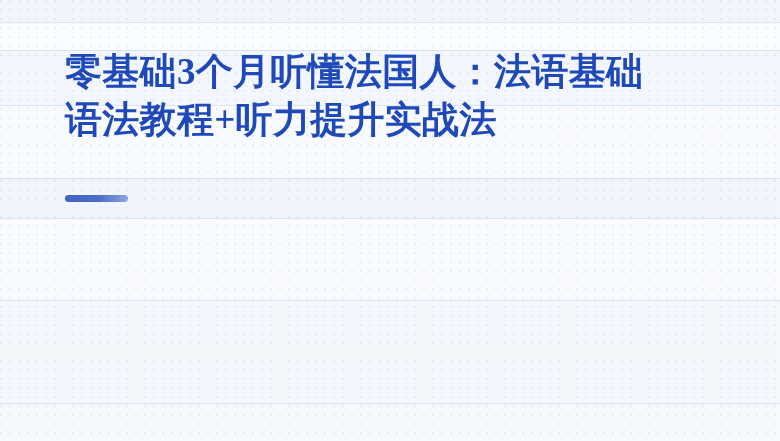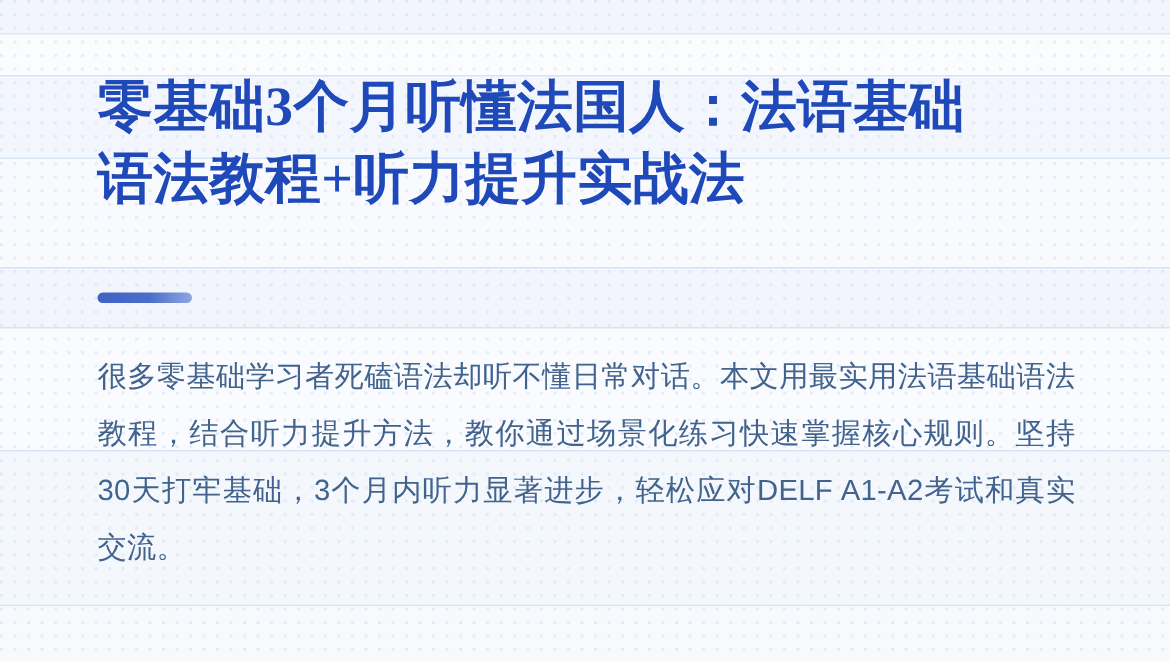--- a/index.html
+++ b/index.html
@@ -131,16 +131,15 @@
     <div class="rule" style="top:403px"></div>
   </div>
 
   <div id="content">
 
     <h1 id="title">零基础3个月听懂法国人：法语基础
 语法教程+听力提升实战法</h1>
 
     <div id="divider"></div>
 
-    <p id="summary">很多零基础学习者死磕语法却听不懂日常对话。本文用最实用法语基础语法教程，结合听力提升方法，教你通过场景化练习快速掌握核心规则。坚持30天打牢基础，3个月内听力显著进步，轻松应对DELF A1-A2考试和真实交流。</p>
 
   </div>
 </div>
 
 </body></html>

